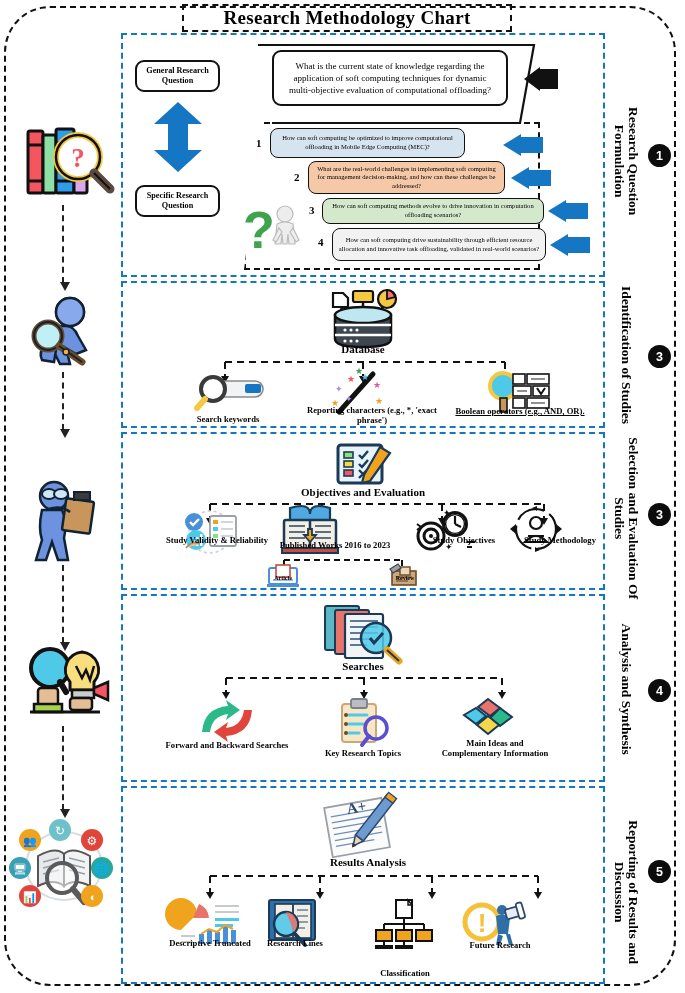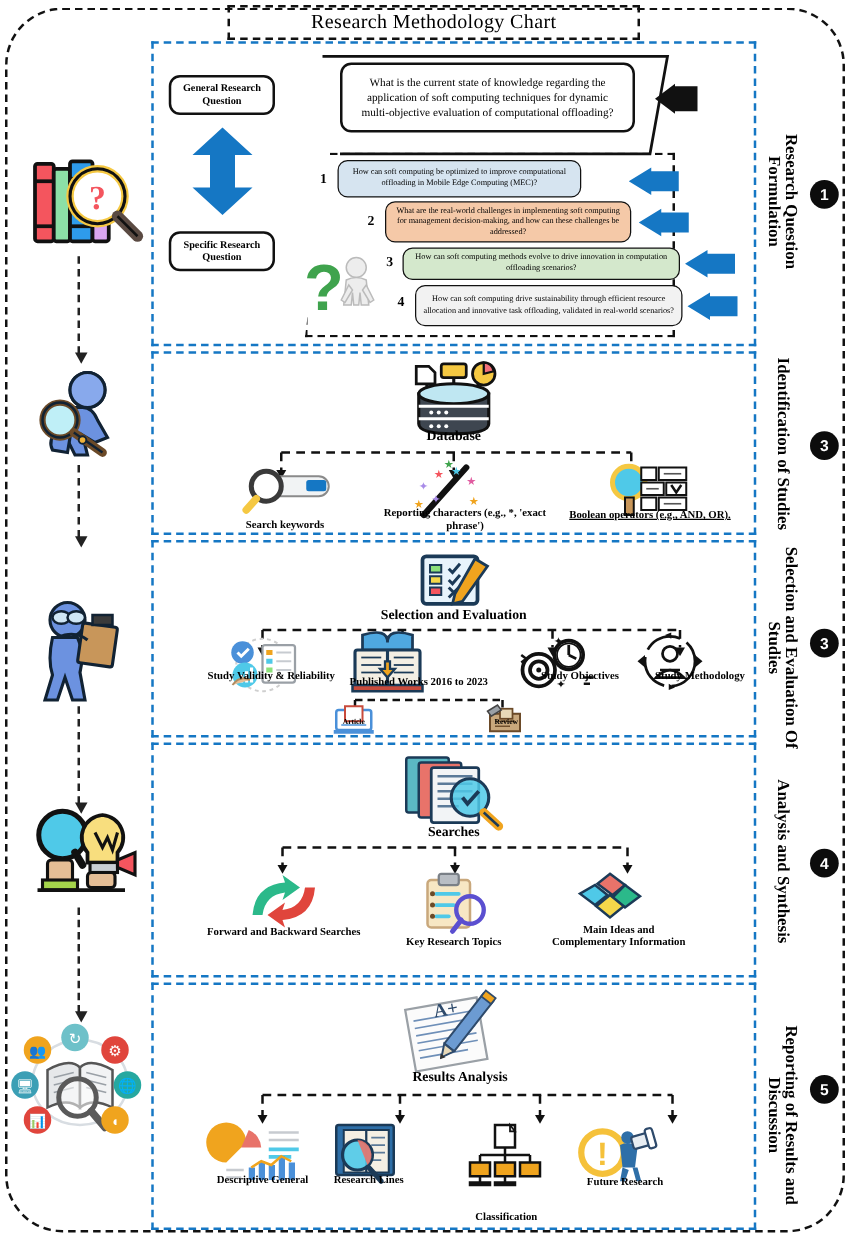--- a/index.html
+++ b/index.html
@@ -7,21 +7,21 @@
        font-family:"Liberation Serif",serif;color:#000;overflow:hidden;}
 
   
   .outer-frame{position:absolute;left:4px;top:6px;width:672px;height:980px;
     border:2.5px dashed #111;border-radius:46px;box-sizing:border-box;pointer-events:none;}
 
   
   .title-box{position:absolute;left:182px;top:4px;width:330px;height:28px;
     border:2.5px dashed #111;box-sizing:border-box;display:flex;align-items:center;
     justify-content:center;}
-  .title-box span{font-size:16px;font-weight:normal;letter-spacing:.3px;}
+  .title-box span{font-size:19px;font-weight:bold;letter-spacing:.3px;}
 
   
   .panel{position:absolute;border:2.5px dashed #1577C4;box-sizing:border-box;background:#fff;}
   #panel-1{left:121px;top:33px;width:484px;height:244px;}
   #panel-2{left:121px;top:281px;width:484px;height:147px;}
   #panel-3{left:121px;top:432px;width:484px;height:158px;}
   #panel-4{left:121px;top:594px;width:484px;height:188px;}
   #panel-5{left:121px;top:786px;width:484px;height:198px;}
 
   
@@ -403,21 +403,21 @@
       </g>
   <g stroke="#1B3A57" stroke-width="2.4" fill="none">
     <path d="M23 12 l3 3 6 -7"></path>
         <path d="M23 21 l3 3 6 -7"></path>
         <path d="M23 27 l8 8 M31 27 l-8 8"></path>
   </g>
   <path d="M44 4 l10 6 -20 28 -8 2 2 -8 z" fill="#F0A41E" stroke="#1B3A57" stroke-width="2.2"></path>
 </svg>
 </div>
 <div class="hub" style="left:268px;top:486px;width:190px;">
-  <div class="hub-label">Selection and Evaluation</div>
+  <div class="hub-label">Objectives and Evaluation</div>
 </div>
 
 <div class="connector" style="left:160px;top:500px;">
 <svg width="400" height="26" viewBox="0 0 400 26">
   <g stroke="#111" stroke-width="2" fill="none" stroke-dasharray="7,5">
     <path d="M50 4 L384 4"></path>
         <path d="M50 4 L50 18"></path>
         <path d="M162 4 L162 18"></path>
     <path d="M282 4 L282 18"></path>
         <path d="M384 4 L384 18"></path>
@@ -693,21 +693,21 @@
         <rect x="46" y="25" width="5" height="19"></rect>
         <rect x="54" y="30" width="5" height="14"></rect>
       </g>
   <path d="M24 34 l8 -5 8 3 8 -7 8 4" fill="none" stroke="#F0A41E" stroke-width="2"></path>
   <g stroke="#C7CBD0" stroke-width="2">
         <line x1="4" y1="36" x2="18" y2="36"></line>
         <line x1="4" y1="42" x2="16" y2="42"></line>
       </g>
 </svg>
 </div>
-<div class="leaf" style="left:160px;top:938px;width:100px;">Descriptive General</div>
+<div class="leaf" style="left:160px;top:938px;width:100px;">Descriptive Truncated</div>
 
 <div style="position:absolute;left:265px;top:898px;">
 <svg width="54" height="48" viewBox="0 0 54 48">
   <rect x="4" y="2" width="46" height="40" rx="2" fill="#2E6FA8" stroke="#1B3A57" stroke-width="2"></rect>
   <rect x="10" y="6" width="36" height="34" fill="#F4EFE4" stroke="#1B3A57" stroke-width="1.6"></rect>
   <path d="M28 6 L28 40" stroke="#1B3A57" stroke-width="1.8"></path>
   <g stroke="#5B7A99" stroke-width="1.4">
     <line x1="32" y1="12" x2="43" y2="12"></line>
         <line x1="32" y1="18" x2="43" y2="18"></line>
     <line x1="32" y1="24" x2="43" y2="24"></line>

